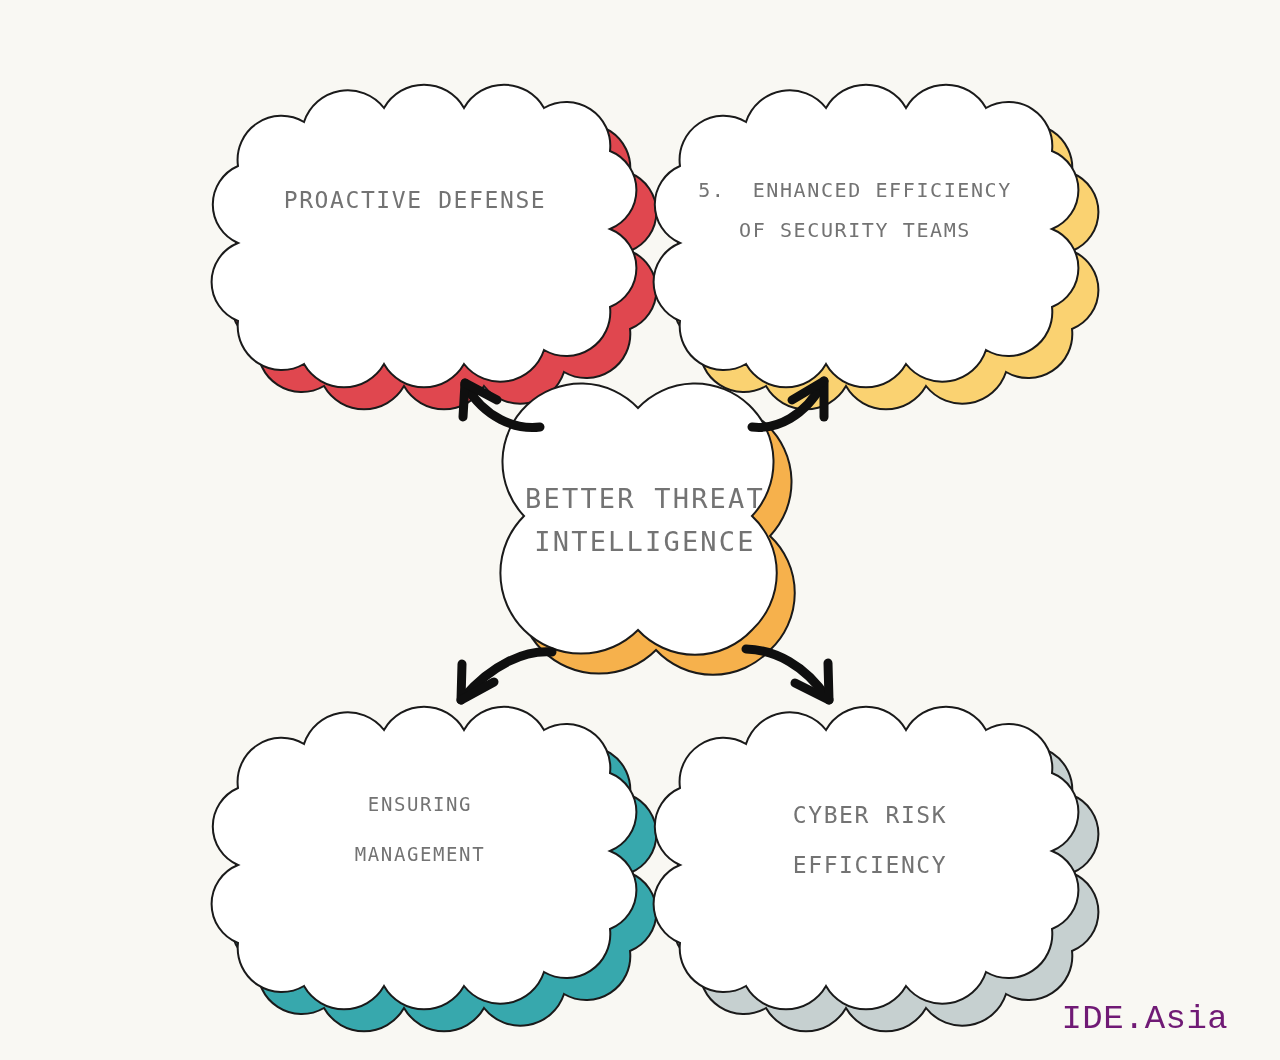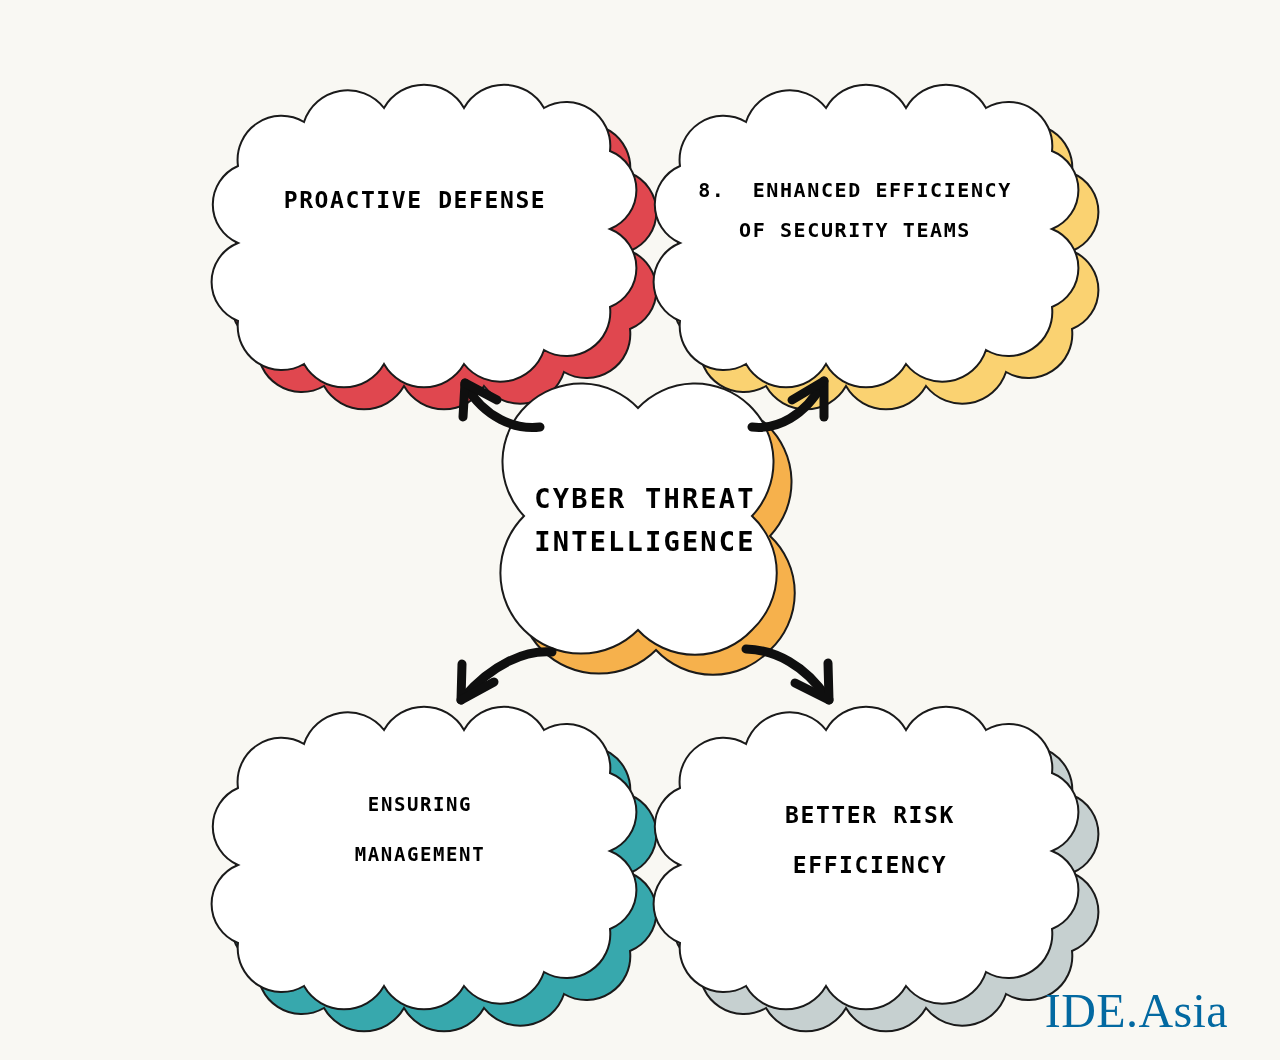--- a/index.html
+++ b/index.html
@@ -22,41 +22,41 @@
     width: 1280px;
     height: 1060px;
   }
   .node-text {
     position: absolute;
     display: flex;
     flex-direction: column;
     align-items: center;
     justify-content: center;
     text-align: right;
-    color: #000000;
+    color: #737373;
     font-family: "DejaVu Sans Mono", "Liberation Mono", monospace;
-    font-weight: 700;
+    font-weight: 400;
     letter-spacing: 1.6px;
     pointer-events: none;
     white-space: pre;
   }
   .tl-text { left: 225px; top: 160px; width: 380px; height: 80px; font-size: 23px; line-height: 40px; }
   .tr-text { left: 665px; top: 160px; width: 380px; height: 100px; font-size: 20px; line-height: 40px; }
   .tr-text .line1 { text-indent: 0; }
   .center-text { left: 495px; top: 465px; width: 300px; height: 110px; font-size: 27px; line-height: 43px; letter-spacing: 2.2px; }
   .bl-text { left: 240px; top: 754px; width: 360px; height: 150px; font-size: 19px; line-height: 50px; }
   .br-text { left: 690px; top: 785px; width: 360px; height: 110px; font-size: 23px; line-height: 50px; }
   .watermark {
     position: absolute;
     right: 52px;
     bottom: 22px;
-    font-family: Liberation Serif, serif;
-    font-size: 48px;
+    font-family: Liberation Mono, monospace;
+    font-size: 34px;
     font-weight: 400;
-    color: #0369a1;
+    color: #701a75;
     letter-spacing: 0.4px;
   }
 </style>
 </head>
 <body>
 
 <div id="stage">
 
   <svg class="layer" viewBox="0 0 1280 1060">
     <defs>
@@ -156,34 +156,34 @@
       </g>
 
     </g>
   </svg>
 
   <div class="node-text tl-text">
     <span>PROACTIVE DEFENSE</span>
   </div>
 
   <div class="node-text tr-text">
-    <span class="line1">8.  ENHANCED EFFICIENCY</span>
+    <span class="line1">5.  ENHANCED EFFICIENCY</span>
     <span>OF SECURITY TEAMS</span>
   </div>
 
   <div class="node-text center-text">
-    <span>CYBER THREAT</span>
+    <span>BETTER THREAT</span>
     <span>INTELLIGENCE</span>
   </div>
 
   <div class="node-text bl-text">
     <span>ENSURING</span>
     <span>MANAGEMENT</span>
   </div>
 
   <div class="node-text br-text">
-    <span>BETTER RISK</span>
+    <span>CYBER RISK</span>
     <span>EFFICIENCY</span>
   </div>
 
   <div class="watermark">IDE.Asia</div>
 
 </div>
 
 </body></html>

